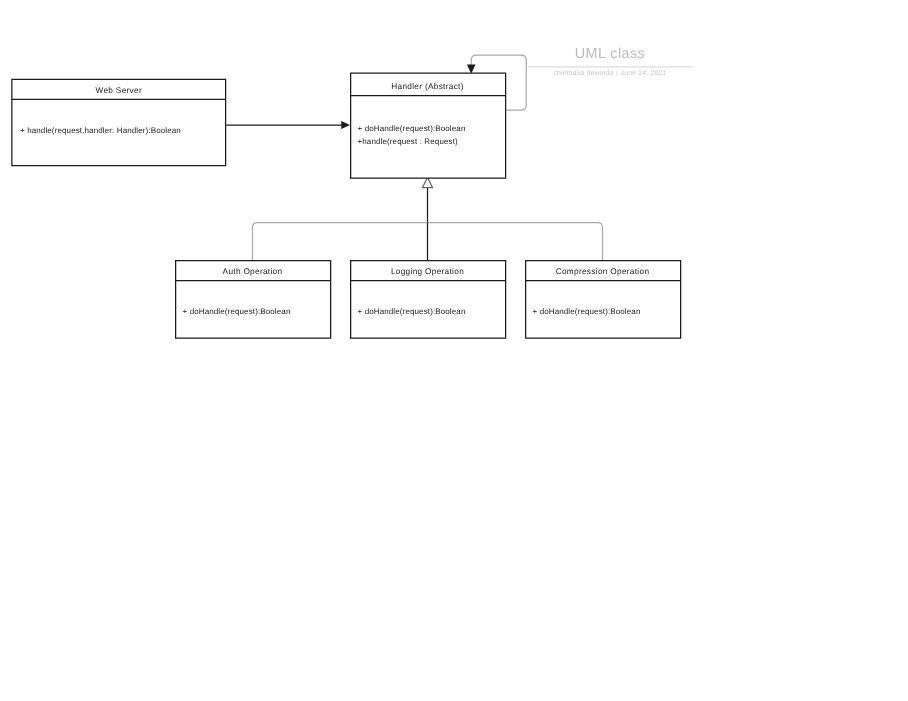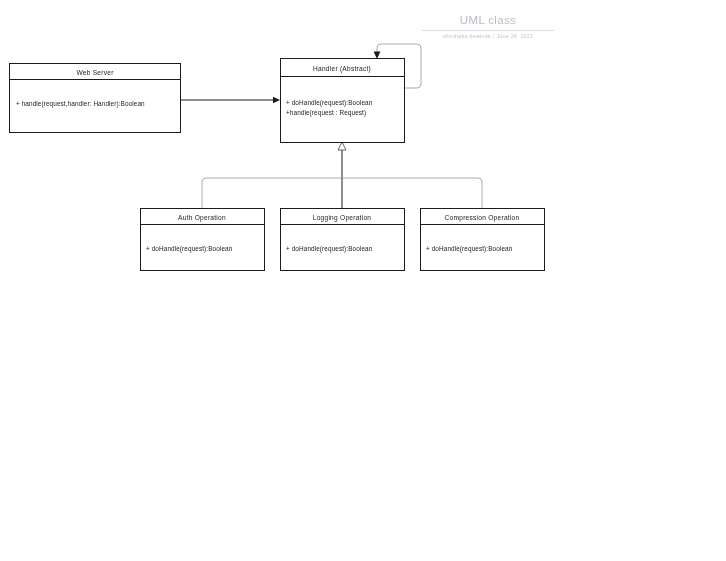--- a/index.html
+++ b/index.html
@@ -13,21 +13,21 @@
     height: 561px;
     position: relative;
     font-family: "Liberation Sans", sans-serif;
     overflow: hidden;
   }
 
   
   #page-header {
     position: absolute;
     left: 422px;
-    top: 13px;
+    top: 36px;
     width: 132px;
     text-align: center;
   }
   #page-header .title {
     font-size: 11.5px;
     color: #b9bcc4;
     letter-spacing: 0.35px;
     line-height: 14px;
     white-space: nowrap;
   }

